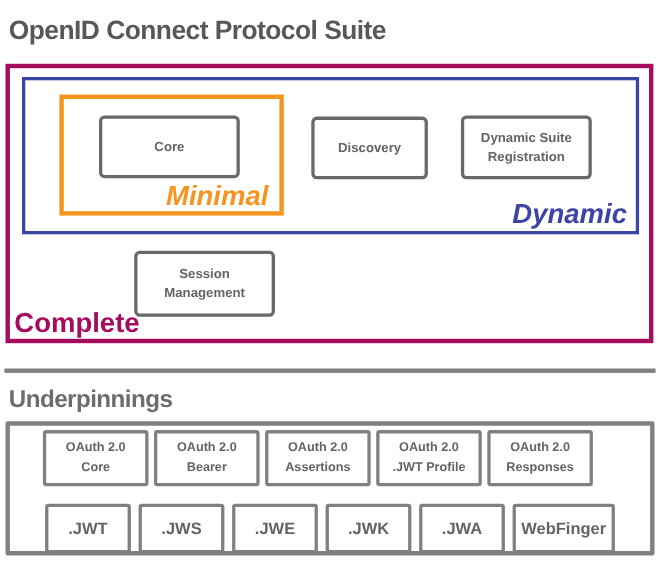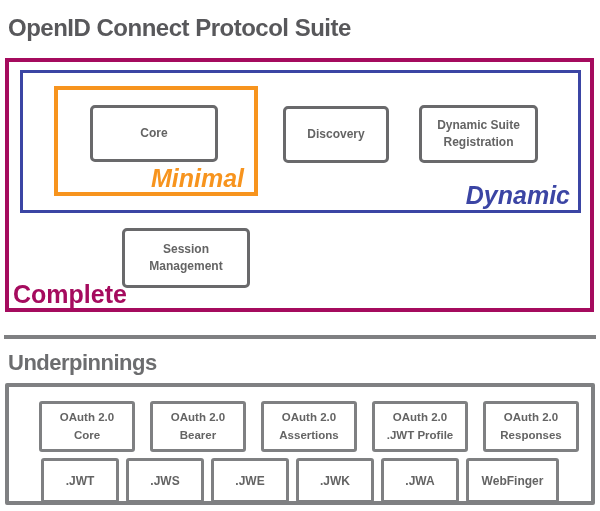--- a/index.html
+++ b/index.html
@@ -80,32 +80,32 @@
     position:absolute;left:8px;top:350px;
     font-size:22px;letter-spacing:-0.5px;
     color:var(--under-text);
   }
   .under-box{
     position:absolute;left:5px;top:383px;width:590px;height:122px;
     border:4px solid var(--under-border);
     border-radius:2px;
   }
   .under-row{position:absolute;display:flex;}
-  .under-row1{left:30px;top:14px;gap:15px;align-items:flex-end;}
+  .under-row1{left:30px;top:4px;gap:5px;align-items:flex-end;}
   .under-row2{left:32px;top:71px;gap:7px;}
   .u-box{
     border:3px solid var(--under-border);
     border-radius:3px;
     display:flex;align-items:center;justify-content:center;
     text-align:center;
     color:var(--spec-text);
     white-space:pre-line;
   }
   .under-row1 .u-box{width:96px;height:51px;font-size:11.5px;line-height:1.5;}
-  .under-row2 .u-box{width:78px;height:45px;font-size:12px;}
+  .under-row2 .u-box{width:78px;height:45px;font-size:15px;}
   .under-row2 .u-box:last-child{width:93px;}
 </style>
 </head>
 <body>
 
 <div class="canvas">
 
   <div class="page-title">OpenID Connect Protocol Suite</div>
 
   <div class="complete-box">

